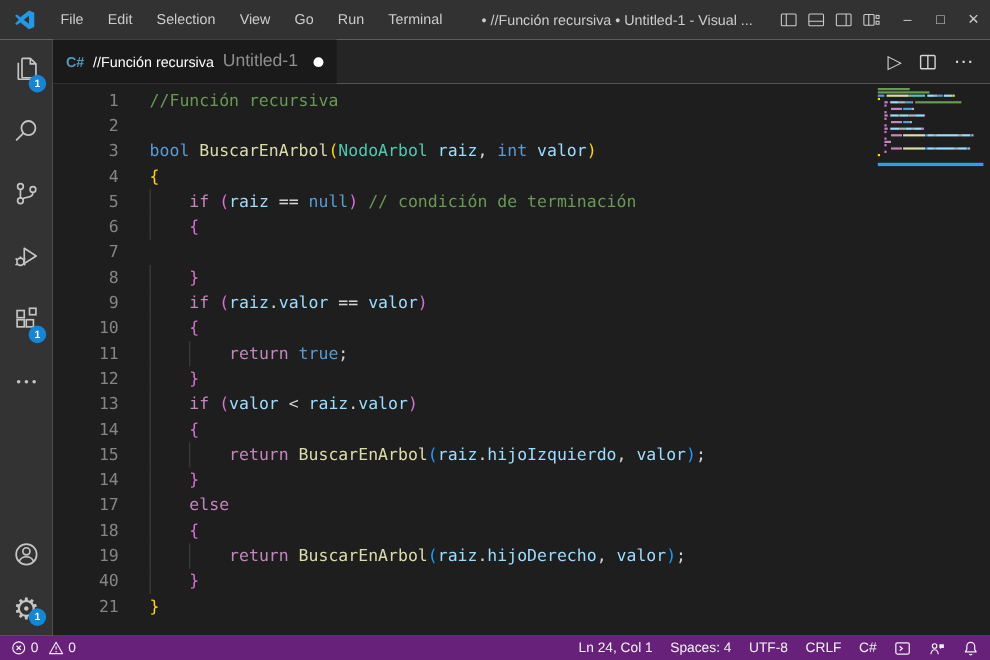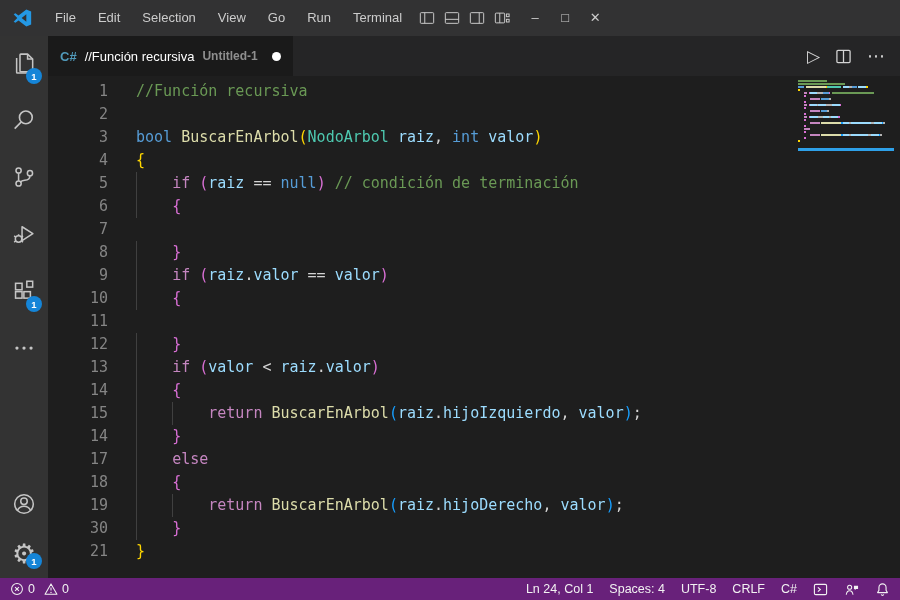--- a/index.html
+++ b/index.html
@@ -28,21 +28,21 @@
   .ab-item.small { height:48px; }
   .badge { position:absolute; right:6px; bottom:9px; min-width:16px; height:16px; border-radius:9px; background:#1585d8; color:#fff; font-size:9.5px; font-weight:bold; display:flex; align-items:center; justify-content:center; padding:0 3px; }
   .gear-glyph { font-size:27px; color:#c5c5c5; line-height:1; }
 
   
   .editor-col { flex:1; display:flex; flex-direction:column; min-width:0; }
   .tab-strip { height:40px; background:#252526; display:flex; align-items:stretch; flex:none; }
   .tab { background:#1a1a1a; display:flex; align-items:center; padding:0 12px; gap:8px; cursor:pointer; }
   .tab-icon { font-size:13px; font-weight:bold; color:#519aba; font-family:"Liberation Sans",sans-serif; }
   .tab-label { color:#ffffff; font-size:13px; white-space:nowrap; }
-  .tab-desc { color:#8f8f8f; font-size:12px; white-space:nowrap;font-weight:bold; }
+  .tab-desc { color:#8f8f8f; font-size:16px; white-space:nowrap; }
   .tab-dot { width:9px; height:9px; border-radius:50%; background:#ffffff; margin-left:6px; }
   .editor-actions { margin-left:auto; display:flex; align-items:center; gap:15px; padding-right:14px; color:#d4d4d4; }
   .ea-play { font-size:17px; line-height:1; }
   .ea-more { font-size:18px; line-height:1; letter-spacing:1px; }
 
   
   .editor { flex:1; position:relative; background:#1e1e1e; overflow:hidden; padding-top:4px; font-family:"DejaVu Sans Mono", monospace; font-size:15px; }
   .code-line { display:flex; height:23px; line-height:23px; white-space:pre; }
   .ln { width:60px; text-align:right; color:#858585; flex:none; }
   .lc { margin-left:28px; position:relative; }
@@ -78,20 +78,21 @@
     </div>
     <div class="menu-bar">
         <div class="menu-item">File</div>
         <div class="menu-item">Edit</div>
         <div class="menu-item">Selection</div>
         <div class="menu-item">View</div>
         <div class="menu-item">Go</div>
         <div class="menu-item">Run</div>
         <div class="menu-item">Terminal</div>
       </div>
+    <div class="win-title">• //Función recursiva • Untitled-1 - Visual ...</div>
     <div class="layout-controls">
         <span>
           <svg viewBox="0 0 18 18" width="16" height="16" fill="none" stroke="#cccccc" stroke-width="1.1">
             <rect x="1.5" y="3" width="15" height="12" rx="1"></rect>
             <path d="M6.5 3v12"></path>
           </svg>
         </span>
         <span>
           <svg viewBox="0 0 18 18" width="16" height="16" fill="none" stroke="#cccccc" stroke-width="1.1">
             <rect x="1.5" y="3" width="15" height="12" rx="1"></rect>
@@ -211,30 +212,30 @@
             <div class="code-line"><div class="ln">1</div><div class="lc"><span class="c">//Función recursiva</span></div></div>
             <div class="code-line"><div class="ln">2</div></div>
             <div class="code-line"><div class="ln">3</div><div class="lc"><span class="k">bool</span><span class="p"> </span><span class="f">BuscarEnArbol</span><span class="b1">(</span><span class="t">NodoArbol</span><span class="p"> </span><span class="v">raiz</span><span class="p">, </span><span class="k">int</span><span class="p"> </span><span class="v">valor</span><span class="b1">)</span></div></div>
             <div class="code-line"><div class="ln">4</div><div class="lc"><span class="b1">{</span></div></div>
             <div class="code-line"><div class="ln">5</div><div class="lc"><i class="guide" style="left: 0ch;"></i><span class="p">    </span><span class="ct">if</span><span class="p"> </span><span class="b2">(</span><span class="v">raiz</span><span class="p"> == </span><span class="k">null</span><span class="b2">)</span><span class="p"> </span><span class="c">// condición de terminación</span></div></div>
             <div class="code-line"><div class="ln">6</div><div class="lc"><i class="guide" style="left: 0ch;"></i><span class="p">    </span><span class="b2">{</span></div></div>
             <div class="code-line"><div class="ln">7</div></div>
             <div class="code-line"><div class="ln">8</div><div class="lc"><i class="guide" style="left: 0ch;"></i><span class="p">    </span><span class="b2">}</span></div></div>
             <div class="code-line"><div class="ln">9</div><div class="lc"><i class="guide" style="left: 0ch;"></i><span class="p">    </span><span class="ct">if</span><span class="p"> </span><span class="b2">(</span><span class="v">raiz</span><span class="p">.</span><span class="v">valor</span><span class="p"> == </span><span class="v">valor</span><span class="b2">)</span></div></div>
             <div class="code-line"><div class="ln">10</div><div class="lc"><i class="guide" style="left: 0ch;"></i><span class="p">    </span><span class="b2">{</span></div></div>
-            <div class="code-line"><div class="ln">11</div></div>
+            <div class="code-line"><div class="ln">11</div><div class="lc"><i class="guide" style="left: 0ch;"></i><i class="guide" style="left: 4ch;"></i><span class="p">        </span><span class="ct">return</span><span class="p"> </span><span class="k">true</span><span class="p">;</span></div></div>
             <div class="code-line"><div class="ln">12</div><div class="lc"><i class="guide" style="left: 0ch;"></i><span class="p">    </span><span class="b2">}</span></div></div>
             <div class="code-line"><div class="ln">13</div><div class="lc"><i class="guide" style="left: 0ch;"></i><span class="p">    </span><span class="ct">if</span><span class="p"> </span><span class="b2">(</span><span class="v">valor</span><span class="p"> &lt; </span><span class="v">raiz</span><span class="p">.</span><span class="v">valor</span><span class="b2">)</span></div></div>
             <div class="code-line"><div class="ln">14</div><div class="lc"><i class="guide" style="left: 0ch;"></i><span class="p">    </span><span class="b2">{</span></div></div>
             <div class="code-line"><div class="ln">15</div><div class="lc"><i class="guide" style="left: 0ch;"></i><i class="guide" style="left: 4ch;"></i><span class="p">        </span><span class="ct">return</span><span class="p"> </span><span class="f">BuscarEnArbol</span><span class="b3">(</span><span class="v">raiz</span><span class="p">.</span><span class="v">hijoIzquierdo</span><span class="p">, </span><span class="v">valor</span><span class="b3">)</span><span class="p">;</span></div></div>
             <div class="code-line"><div class="ln">14</div><div class="lc"><i class="guide" style="left: 0ch;"></i><span class="p">    </span><span class="b2">}</span></div></div>
             <div class="code-line"><div class="ln">17</div><div class="lc"><i class="guide" style="left: 0ch;"></i><span class="p">    </span><span class="ct">else</span></div></div>
             <div class="code-line"><div class="ln">18</div><div class="lc"><i class="guide" style="left: 0ch;"></i><span class="p">    </span><span class="b2">{</span></div></div>
             <div class="code-line"><div class="ln">19</div><div class="lc"><i class="guide" style="left: 0ch;"></i><i class="guide" style="left: 4ch;"></i><span class="p">        </span><span class="ct">return</span><span class="p"> </span><span class="f">BuscarEnArbol</span><span class="b3">(</span><span class="v">raiz</span><span class="p">.</span><span class="v">hijoDerecho</span><span class="p">, </span><span class="v">valor</span><span class="b3">)</span><span class="p">;</span></div></div>
-            <div class="code-line"><div class="ln">30</div><div class="lc"><i class="guide" style="left: 0ch;"></i><span class="p">    </span><span class="b2">}</span></div></div>
+            <div class="code-line"><div class="ln">40</div><div class="lc"><i class="guide" style="left: 0ch;"></i><span class="p">    </span><span class="b2">}</span></div></div>
             <div class="code-line"><div class="ln">21</div><div class="lc"><span class="b1">}</span></div></div>
           </div>
         <div class="minimap">
             <div class="mm-row">
               <i style="width: 29.45px; background: rgb(106, 153, 85);"></i>
             </div>
             <div class="mm-row">
               <i style="width: 46.5px; background: rgb(106, 153, 85);"></i>
             </div>
             <div class="mm-row">

